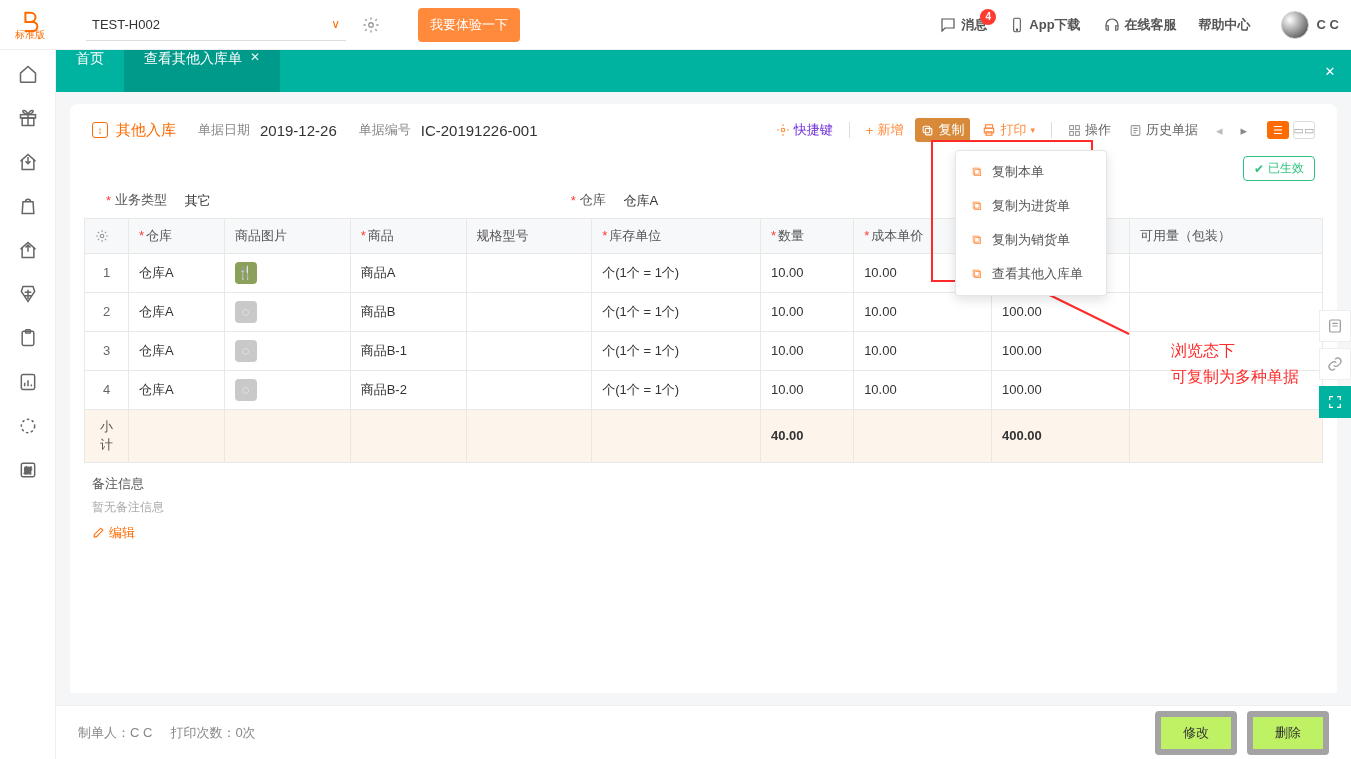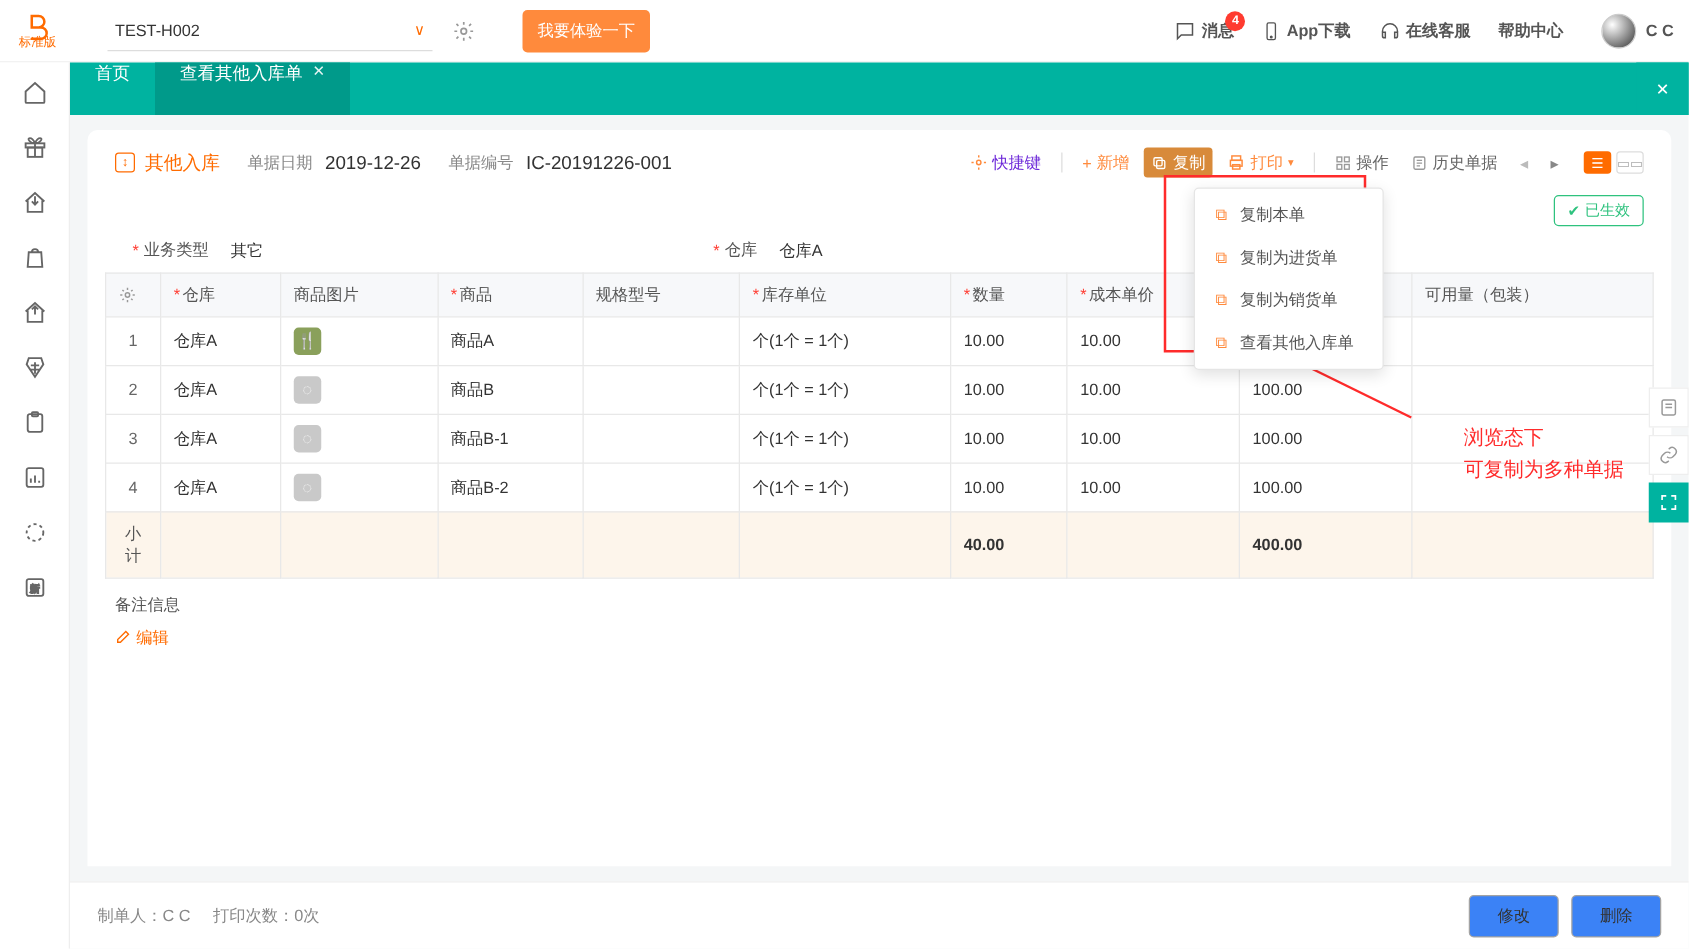--- a/index.html
+++ b/index.html
@@ -84,21 +84,21 @@
 tr.subtotal td.lbl { text-align: center; color: #555; }
 
 
 .remarks { padding: 12px 22px; color: #555; }
 .remarks .muted { color: #aaa; margin-top: 6px; font-size: 12px; }
 .edit-link { color: #ff6b00; display: inline-flex; align-items: center; gap: 4px; margin-top: 8px; cursor: pointer; font-size: 13px; }
 
 
 .footer { height: 54px; background: #fff; border-top: 1px solid #eee; display: flex; align-items: center; padding: 0 22px; color: #888; font-size: 13px; }
 .footer .spacer { flex: 1; }
-.btn { border: 1px solid #a3a3a3; background: #3b82f6; padding: 7px 22px; border-radius: 4px; cursor: pointer; font-size: 13px; color: #333; margin-left: 10px; }
+.btn { border: 6px solid #a3a3a3; background: #bef264; padding: 7px 22px; border-radius: 4px; cursor: pointer; font-size: 13px; color: #333; margin-left: 10px; }
 
 
 .rtools { position: absolute; right: 0; top: 260px; width: 32px; display: flex; flex-direction: column; gap: 6px; }
 .rtool { width: 32px; height: 32px; background: #fff; border: 1px solid #eee; display: flex; align-items: center; justify-content: center; color: #888; cursor: pointer; }
 .rtool.fs { background: #00b3a0; color: #fff; border: none; }
 
 
 .annot-box { position: absolute; top: 90px; right: 258px; width: 162px; height: 142px; border: 2px solid #ff2b2b; pointer-events: none; z-index: 20; }
 .annot-arrow { position: absolute; top: 226px; right: 220px; width: 120px; height: 60px; z-index: 20; pointer-events: none; }
 .annot-text { position: absolute; top: 288px; right: 52px; color: #ff2b2b; font-size: 16px; line-height: 1.6; font-family: "Microsoft YaHei"; z-index:20; }
@@ -429,20 +429,21 @@
   <td></td>
   <td><b>400.00</b></td>
   <td></td>
                   </tr>
                 </tbody>
             </table>
           </div>
 
           <div class="remarks">
             <div>备注信息</div>
+            <div class="muted">暂无备注信息</div>
             <div class="edit-link">
               <svg width="13" height="13" viewBox="0 0 24 24" fill="none" stroke="#ff6b00" stroke-width="2">
                   <path d="M4 20h4L20 8l-4-4L4 16v4z"></path>
                 </svg>
               <span>编辑</span>
             </div>
           </div>
         </div>
       </div>
 

